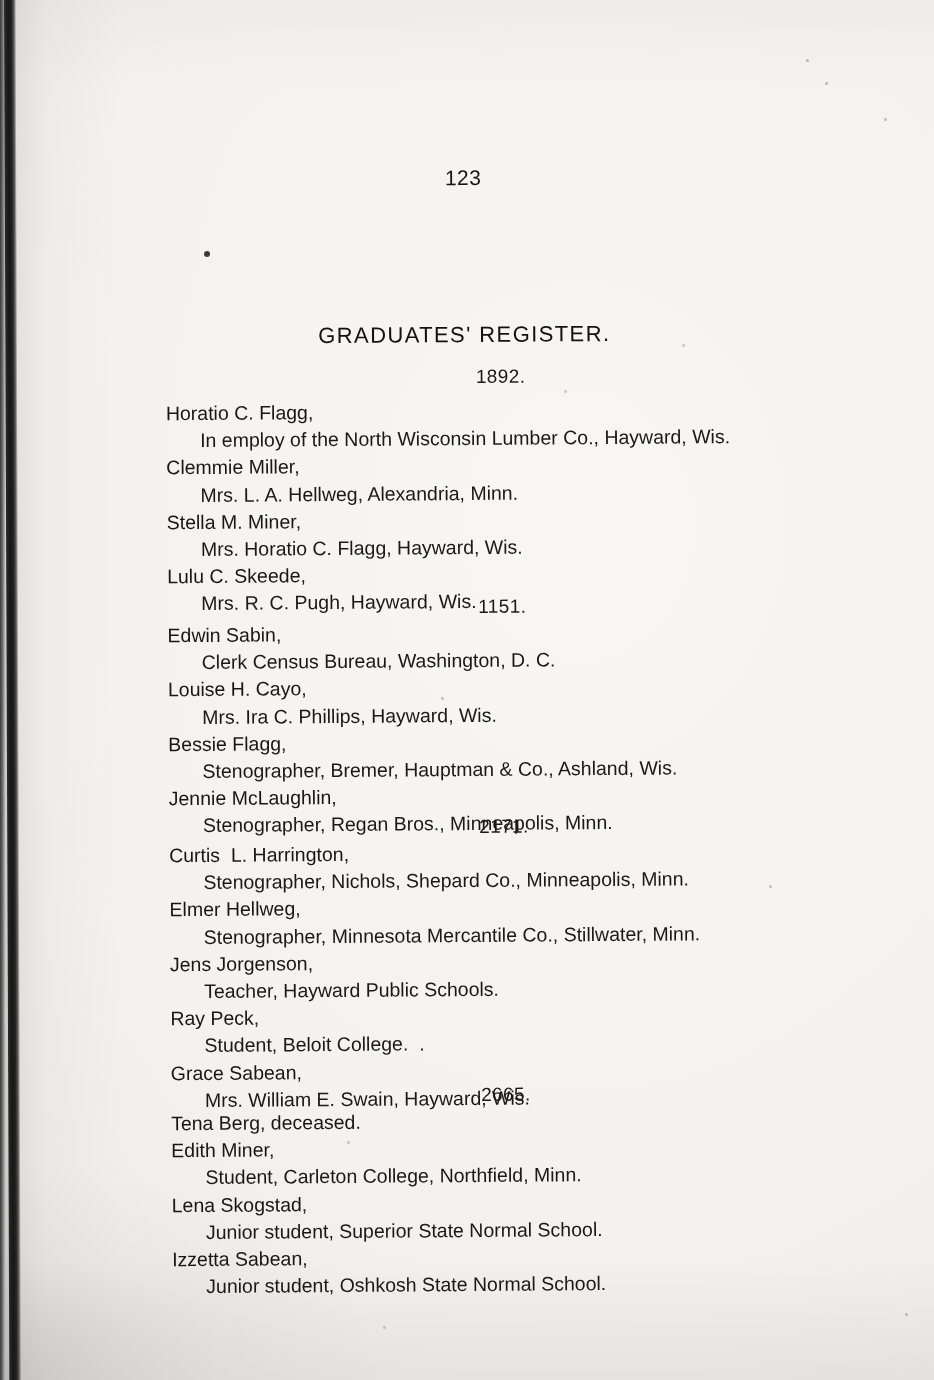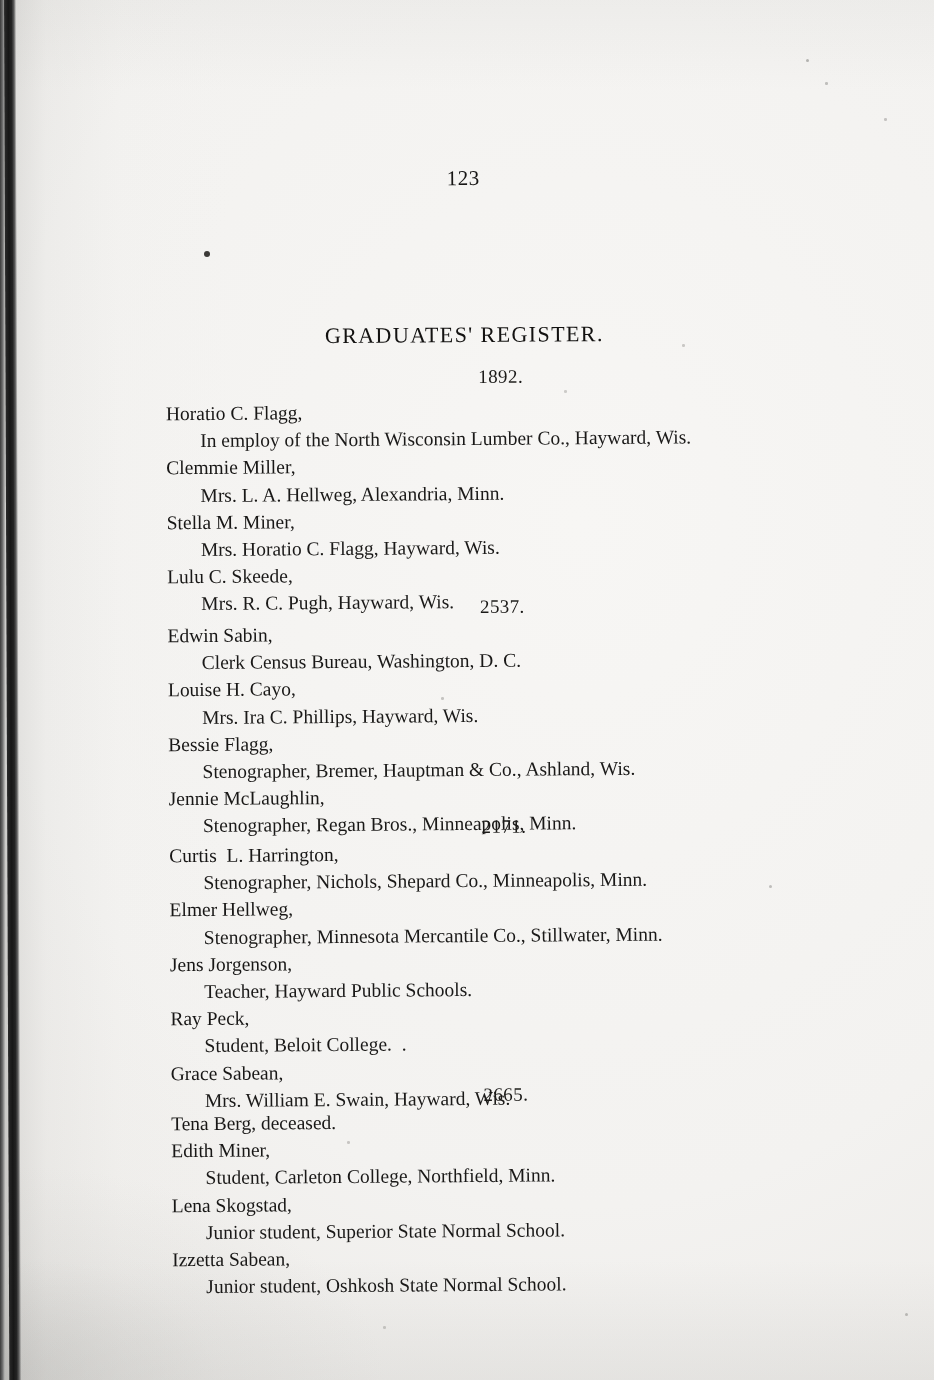--- a/index.html
+++ b/index.html
@@ -7,21 +7,21 @@
     margin: 0;
     padding: 0;
     background: #6b6b6b;
   }
   #page {
     position: relative;
     width: 934px;
     height: 1380px;
     overflow: hidden;
     background: #f2f1ef;
-    font-family: Liberation Serif, serif;
+    font-family: Liberation Sans, sans-serif;
     color: #1d1c1a;
   }
 
   
   #paper-base {
     position: absolute;
     inset: 0;
     background:
       radial-gradient(120% 95% at 62% 38%, #f7f6f4 0%, #f3f2f0 52%, #eceae7 80%, #e4e2de 100%);
   }
@@ -202,21 +202,21 @@
         <div class="name">Stella M. Miner,</div>
         <div class="detail">Mrs. Horatio C. Flagg, Hayward, Wis.</div>
       </div>
       <div class="entry">
         <div class="name">Lulu C. Skeede,</div>
         <div class="detail">Mrs. R. C. Pugh, Hayward, Wis.</div>
       </div>
     </div>
 
     <div class="year-heading" id="head-1894">
-      <span>2537.</span>
+      <span>1151.</span>
     </div>
     <div class="entries" id="block-1894">
       <div class="entry">
         <div class="name">Edwin Sabin,</div>
         <div class="detail">Clerk Census Bureau, Washington, D. C.</div>
       </div>
       <div class="entry">
         <div class="name">Louise H. Cayo,</div>
         <div class="detail">Mrs. Ira C. Phillips, Hayward, Wis.</div>
       </div>

